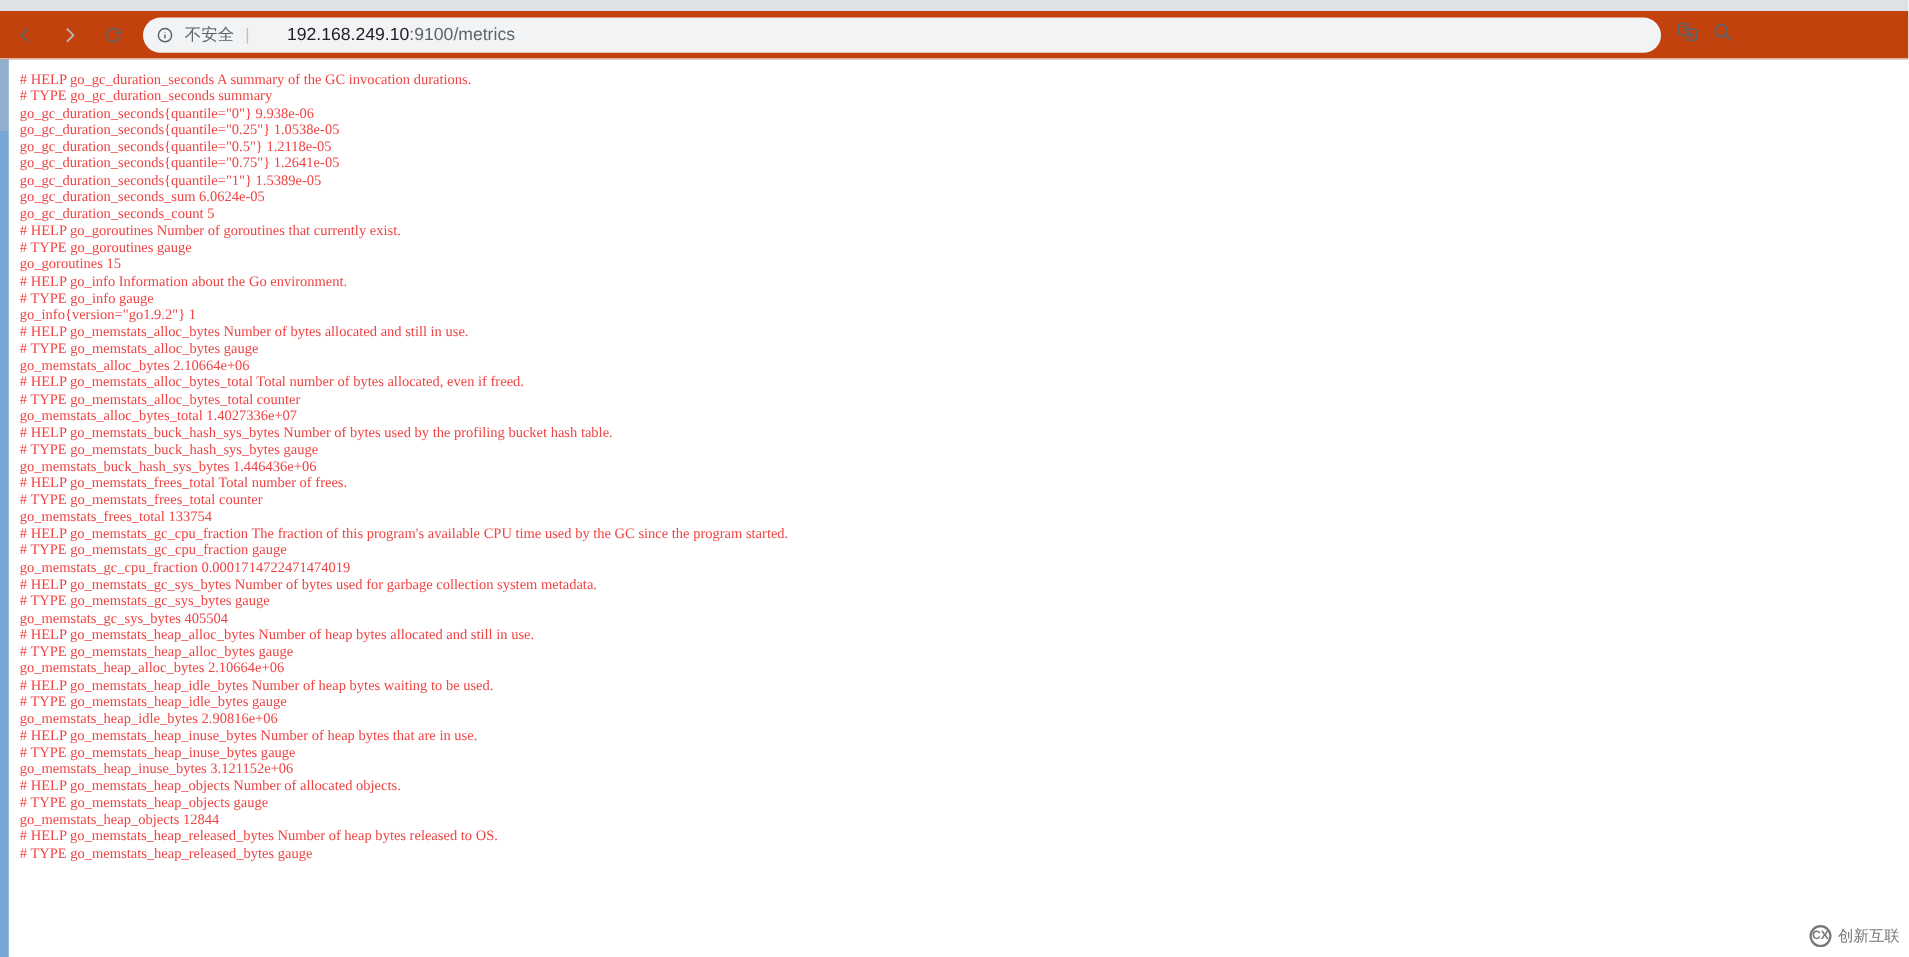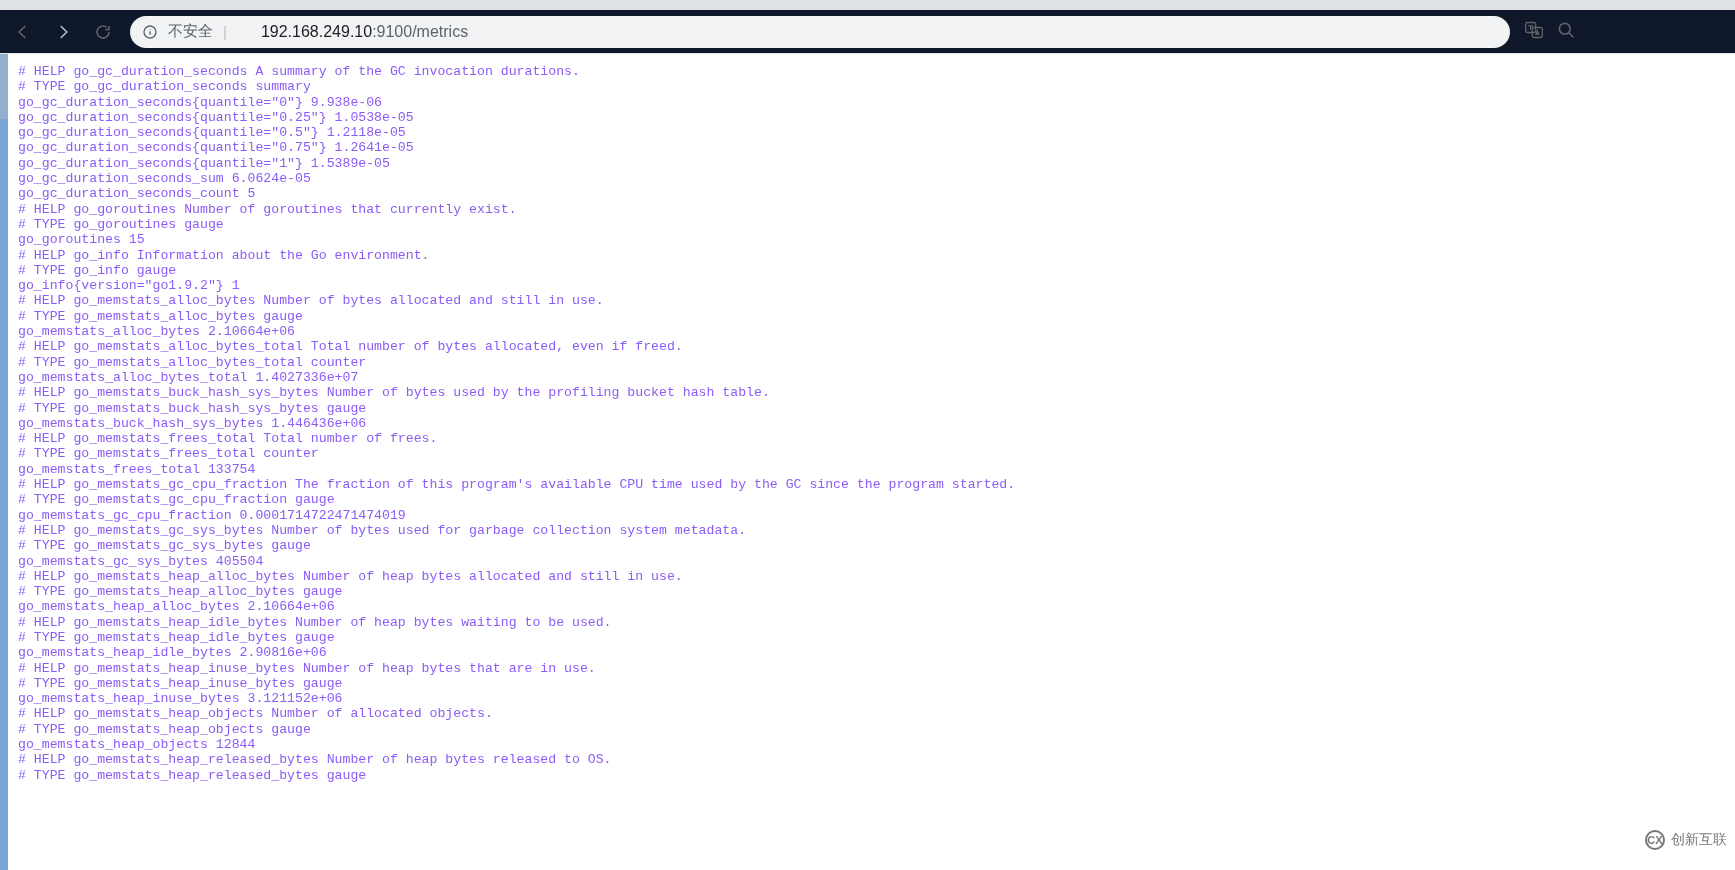--- a/index.html
+++ b/index.html
@@ -11,21 +11,21 @@
     overflow: hidden;
     position: relative;
   }
   .tab-strip {
     height: 10px;
     background: #dee1e6;
     width: 100%;
   }
   .toolbar {
     height: 44px;
-    background: #0f172a;
+    background: #c2410c;
     display: flex;
     align-items: center;
     padding: 0 10px;
     gap: 14px;
     border-bottom: 1px solid #e5e5e5;
   }
   .nav-btn {
     width: 26px;
     height: 26px;
     display: flex;
@@ -65,36 +65,36 @@
     font-size: 16px;
     color: #202124;
     white-space: nowrap;
     margin-left: 24px;
   }
   .omnibox .url .path { color:#5f6368; }
   .right-icons { display:flex; gap:12px; align-items:center; }
   .right-icons svg { width:20px; height:20px; color:#5f6368; }
   .content {
     padding: 10px 20px 0 18px;
-    font-family: Liberation Mono, monospace;
+    font-family: Liberation Serif, serif;
     font-size: 13.2px;
     line-height: 15.3px;
-    color: #8b5cf6;
+    color: #ef4444;
     white-space: pre;
     letter-spacing: 0;
   }
   .left-edge {
     position:absolute;
     left:0; top:54px; bottom:0; width:8px;
     background:linear-gradient(#3a6ea5 0%,#3a6ea5 8%, #0a5fb3 8%, #0a5fb3 100%);
     opacity:.55;
   }
   .watermark {
     position:absolute;
-    right:8px; bottom:20px;
+    right:8px; bottom:9px;
     display:flex; align-items:center; gap:6px;
     color:#777; font-size:14px;
     font-family: "Microsoft YaHei", sans-serif;
   }
   .watermark .logo {
     width:20px;height:20px;border:2px solid #777;border-radius:50%;
     display:flex;align-items:center;justify-content:center;font-weight:bold;font-size:11px;color:#777;
   }
 </style>
 </head>

